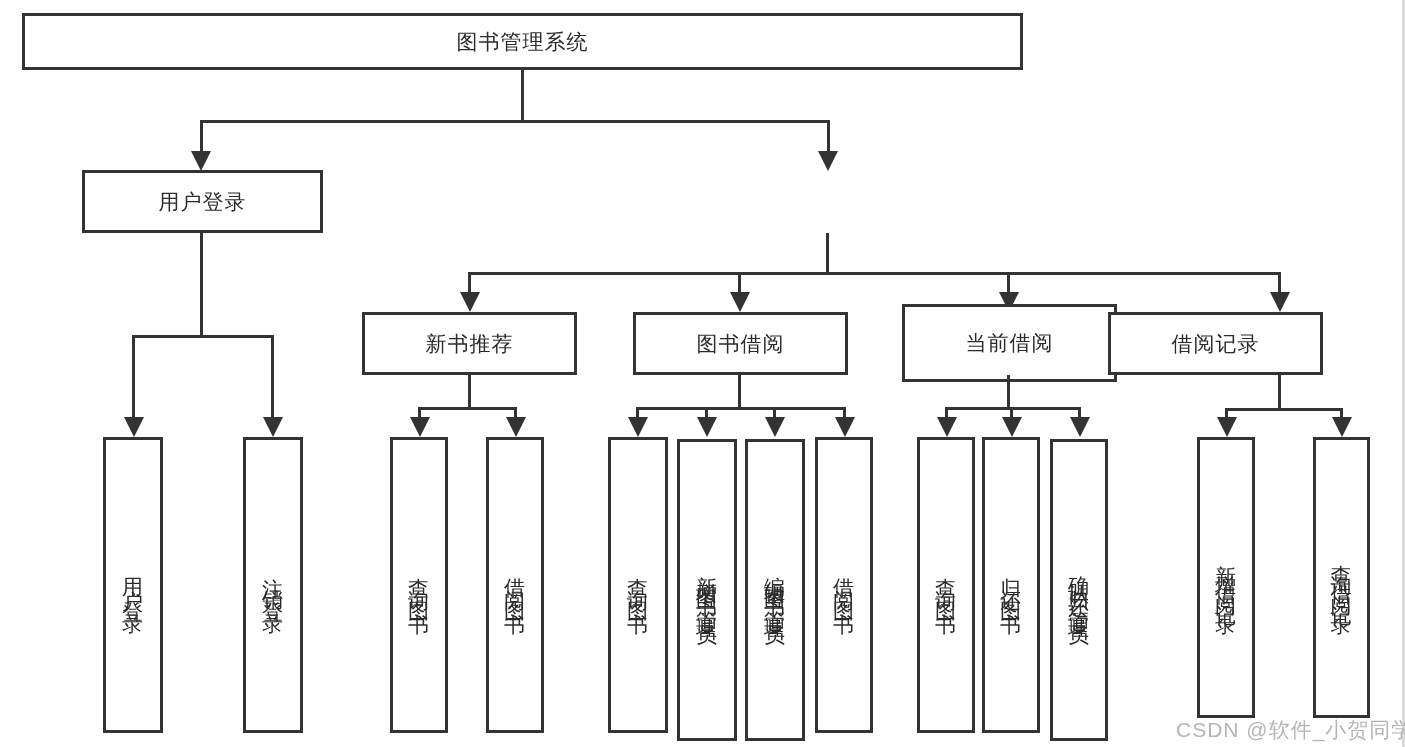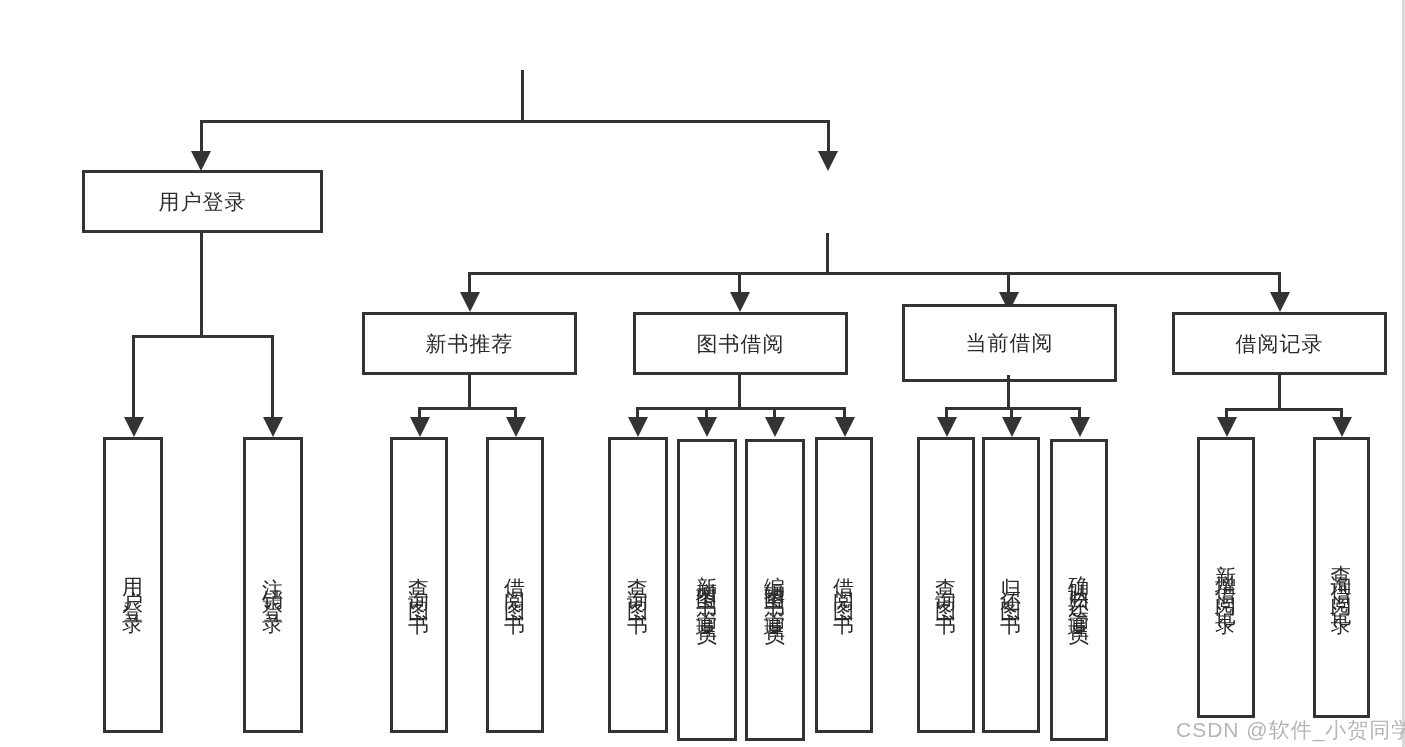--- a/index.html
+++ b/index.html
@@ -57,20 +57,23 @@
   #right-edge{
     position:absolute;right:0;top:0;width:3px;height:747px;
     background:#d9d9d9;
   }
 </style>
 </head>
 <body>
 
 <div id="stage">
 
+  <div class="box hbox" style="left:22px;top:13px;width:1001px;height:57px">
+    <span>图书管理系统</span>
+  </div>
 
   <div class="lv" style="left:521px;top:70px;height:50px"></div>
   <div class="lh" style="left:200px;top:120px;width:630px"></div>
   <div class="lv" style="left:200px;top:120px;height:36px"></div>
   <div class="arr" style="left:191px;top:151px"></div>
   <div class="lv" style="left:827px;top:120px;height:36px"></div>
   <div class="arr" style="left:818px;top:151px"></div>
 
   <div class="box hbox" style="left:82px;top:170px;width:241px;height:63px">
     <span>用户登录</span>
@@ -96,21 +99,21 @@
 
   <div class="box hbox" style="left:633px;top:312px;width:215px;height:63px">
     <span>图书借阅</span>
   </div>
   <div class="box hbox" style="left:362px;top:312px;width:215px;height:63px">
     <span>新书推荐</span>
   </div>
   <div class="box hbox" style="left:902px;top:304px;width:215px;height:78px">
     <span>当前借阅</span>
   </div>
-  <div class="box hbox" style="left:1172px;top:312px;width:215px;height:63px">
+  <div class="box hbox" style="left:1108px;top:312px;width:215px;height:63px">
     <span>借阅记录</span>
   </div>
 
   <div class="lv" style="left:468px;top:375px;height:32px"></div>
   <div class="lh" style="left:418px;top:407px;width:99px"></div>
   <div class="lv" style="left:418px;top:407px;height:14px"></div>
   <div class="arr" style="left:410px;top:417px"></div>
   <div class="lv" style="left:514px;top:407px;height:14px"></div>
   <div class="arr" style="left:506px;top:417px"></div>
 

